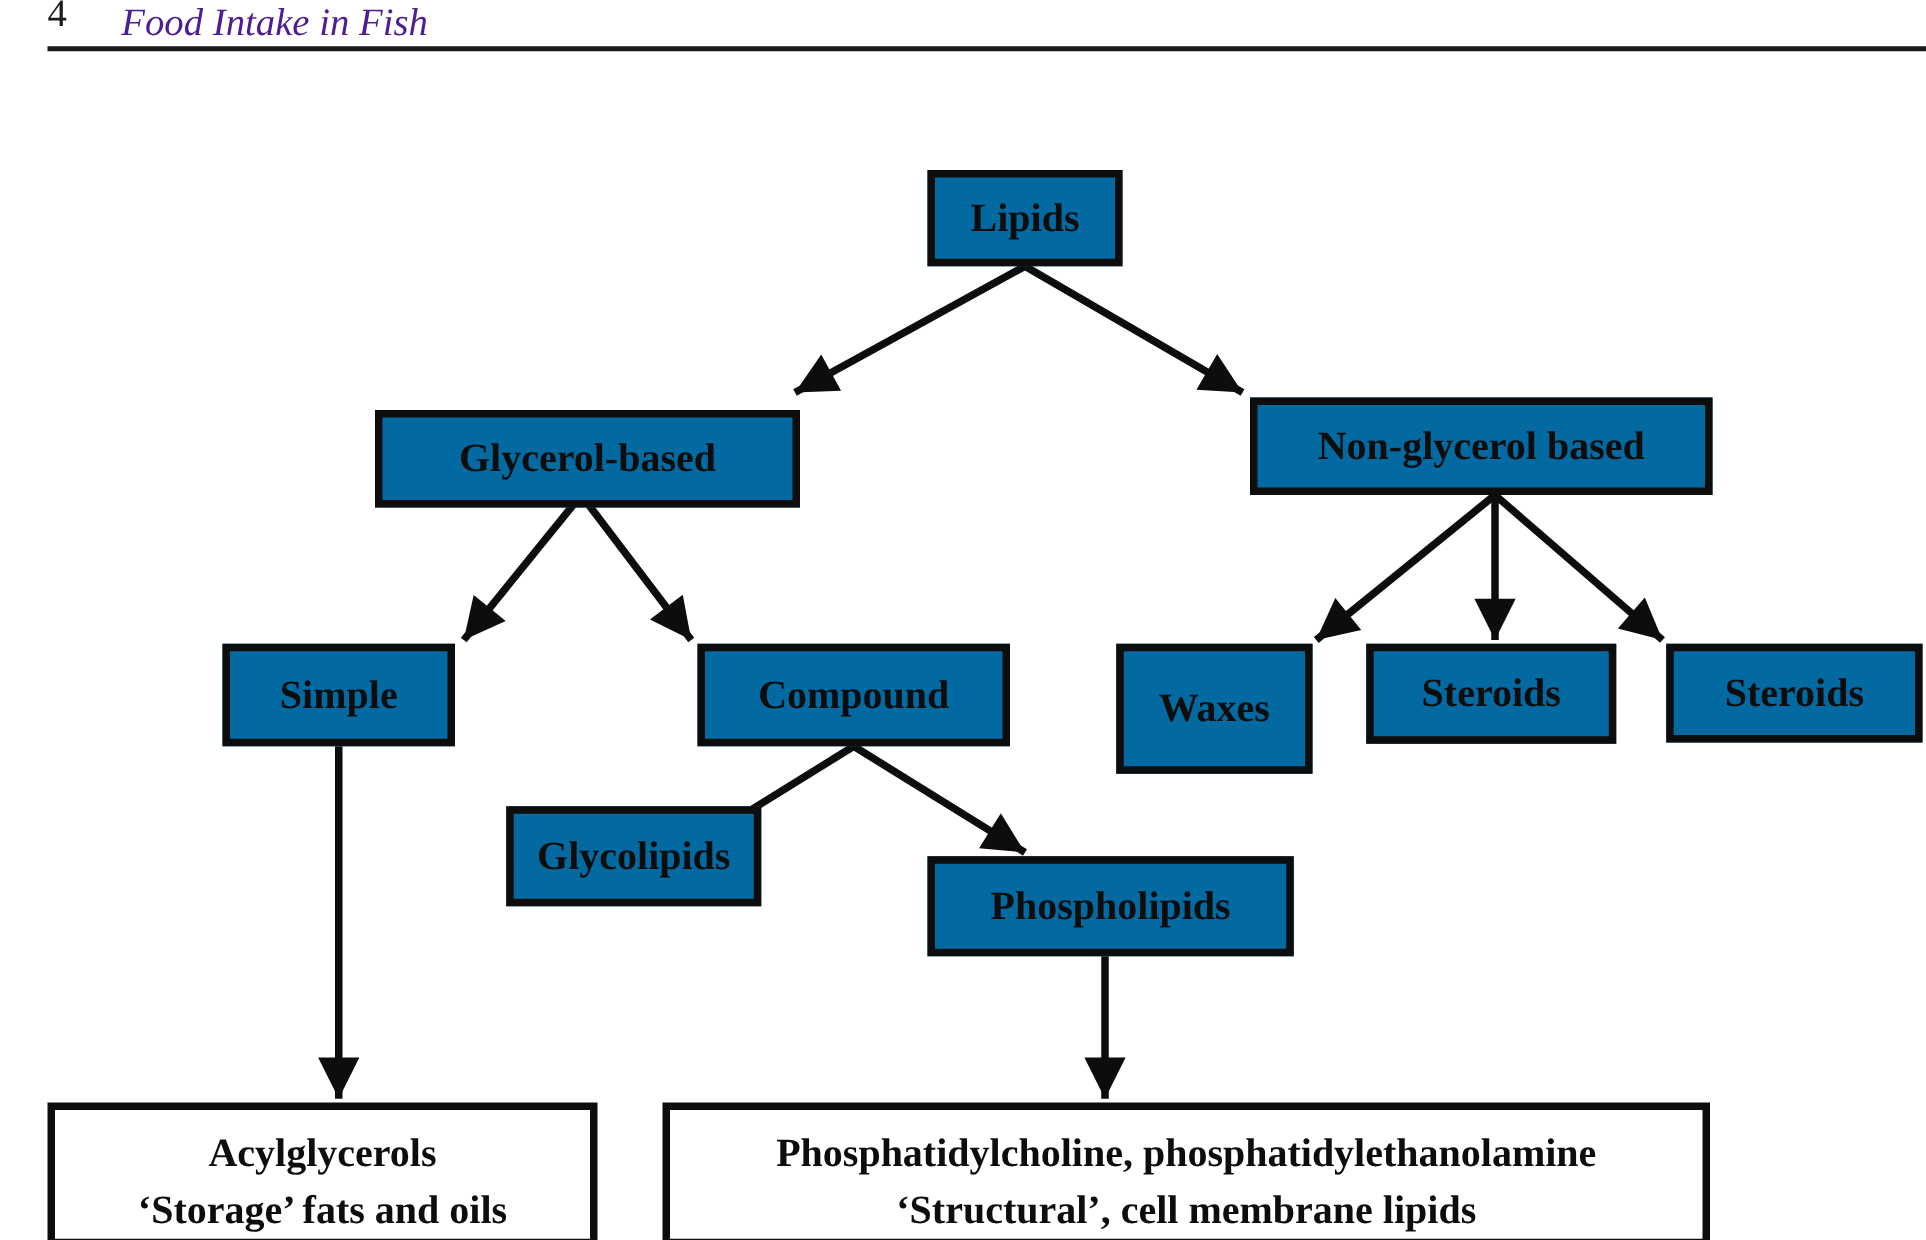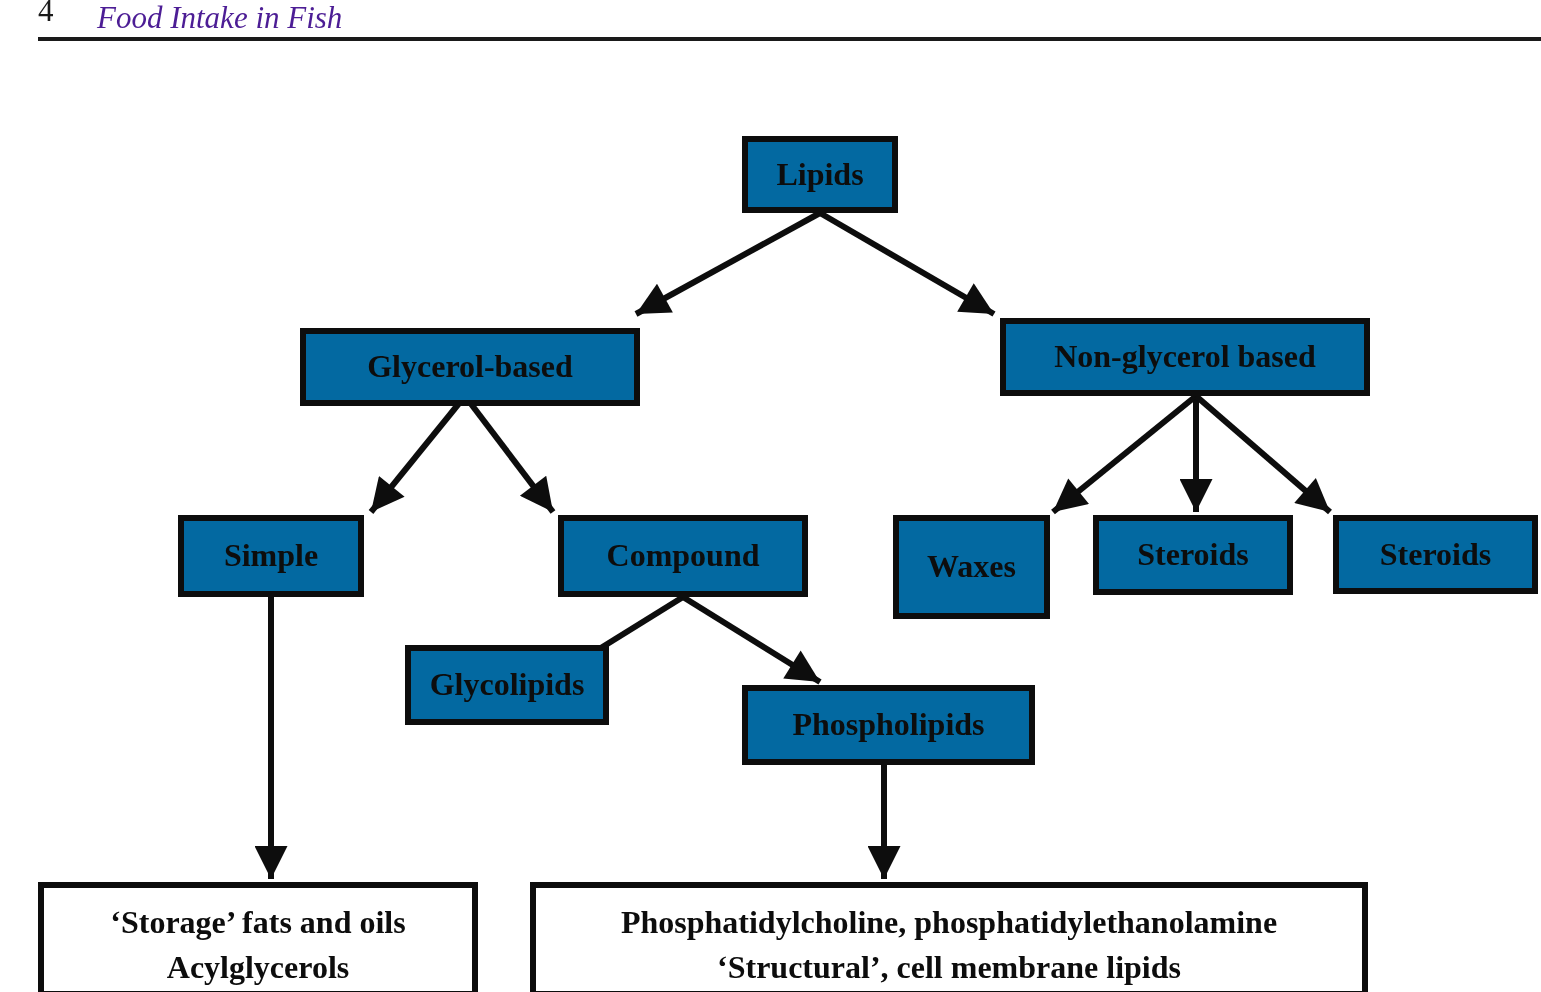--- a/index.html
+++ b/index.html
@@ -91,19 +91,19 @@
 <div class="node" id="n-terpenes">
   <span>Steroids</span>
 </div>
 <div class="node" id="n-glycolipids">
   <span>Glycolipids</span>
 </div>
 <div class="node" id="n-phospholipids">
   <span>Phospholipids</span>
 </div>
 <div class="node-multiline" id="n-acylglycerols">
+  <div>Acylglycerols</div>
   <div>‘Storage’ fats and oils</div>
-  <div>Acylglycerols</div>
 </div>
 <div class="node-multiline" id="n-structural">
   <div>Phosphatidylcholine, phosphatidylethanolamine</div>
   <div>‘Structural’, cell membrane lipids</div>
 </div>
 
 </body></html>

